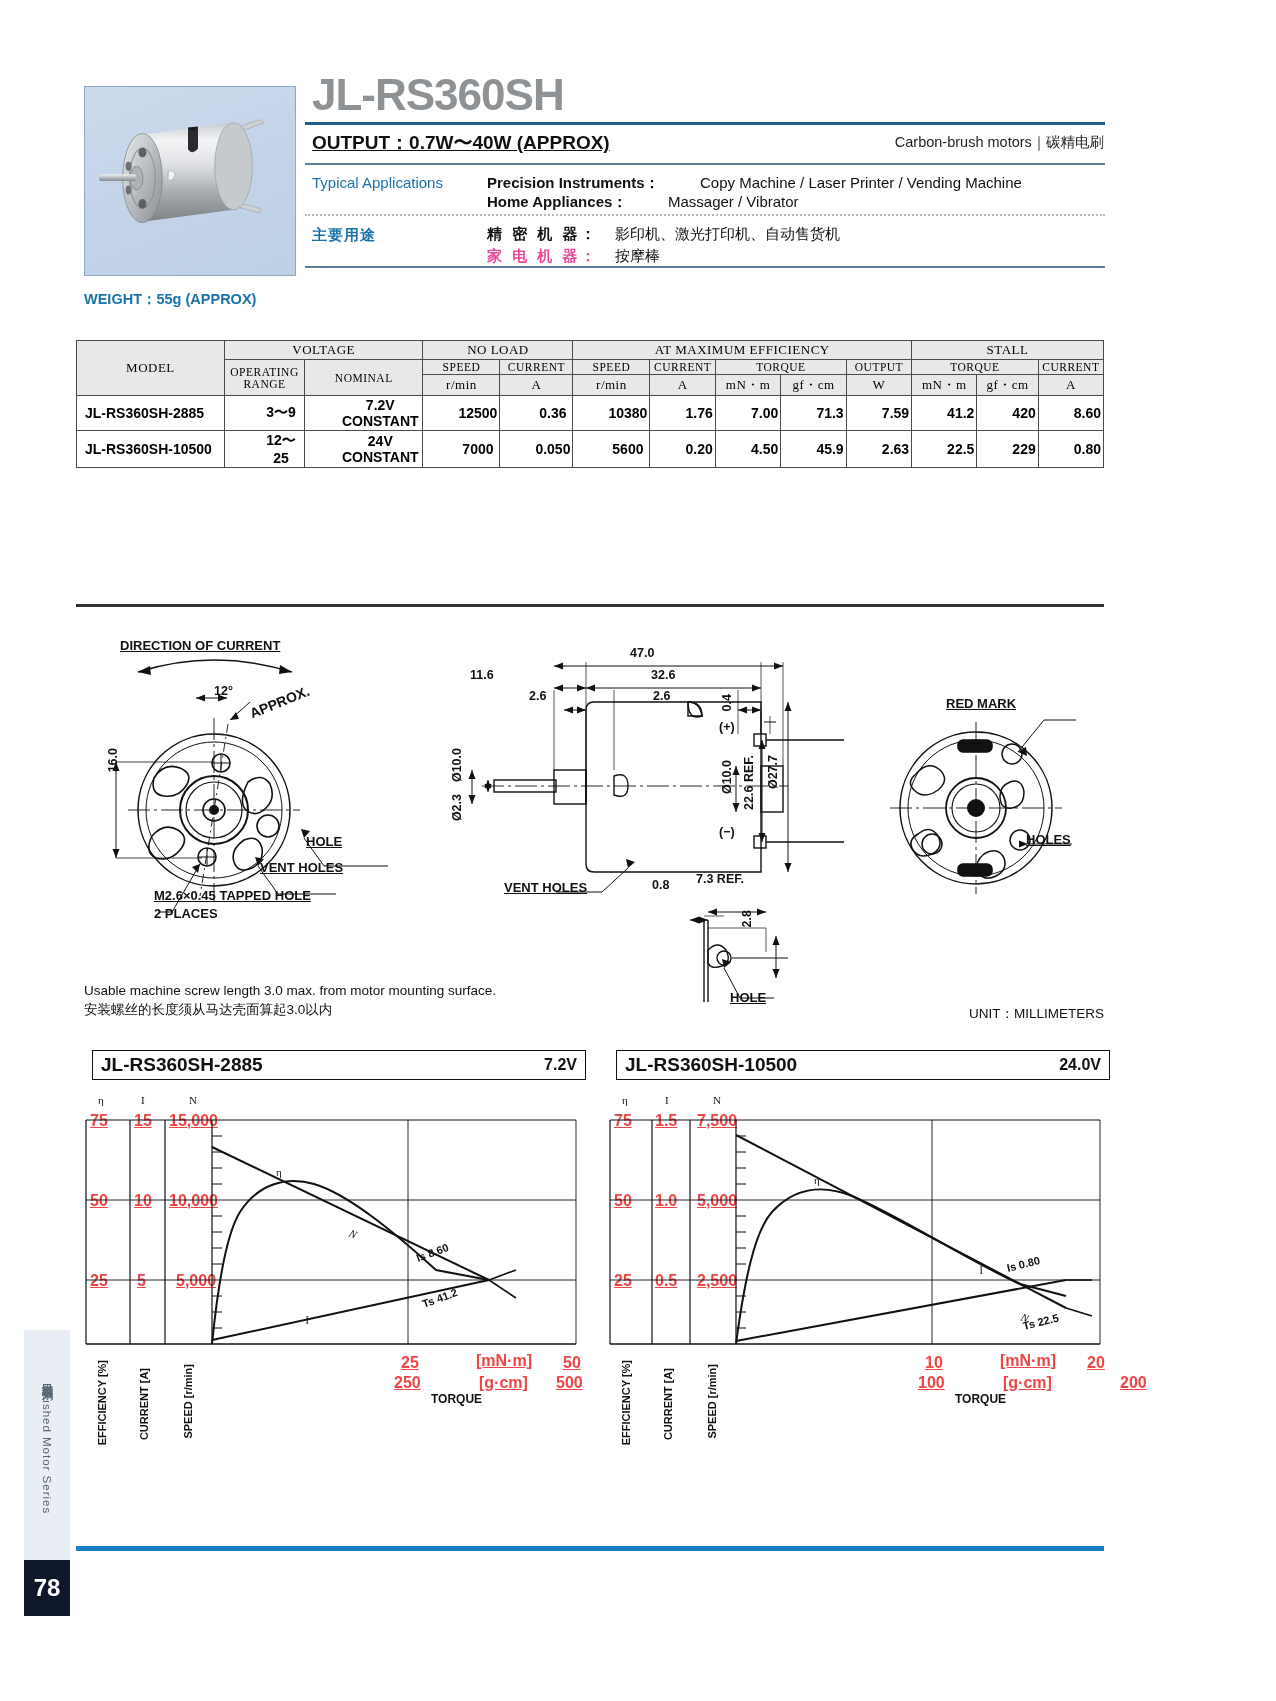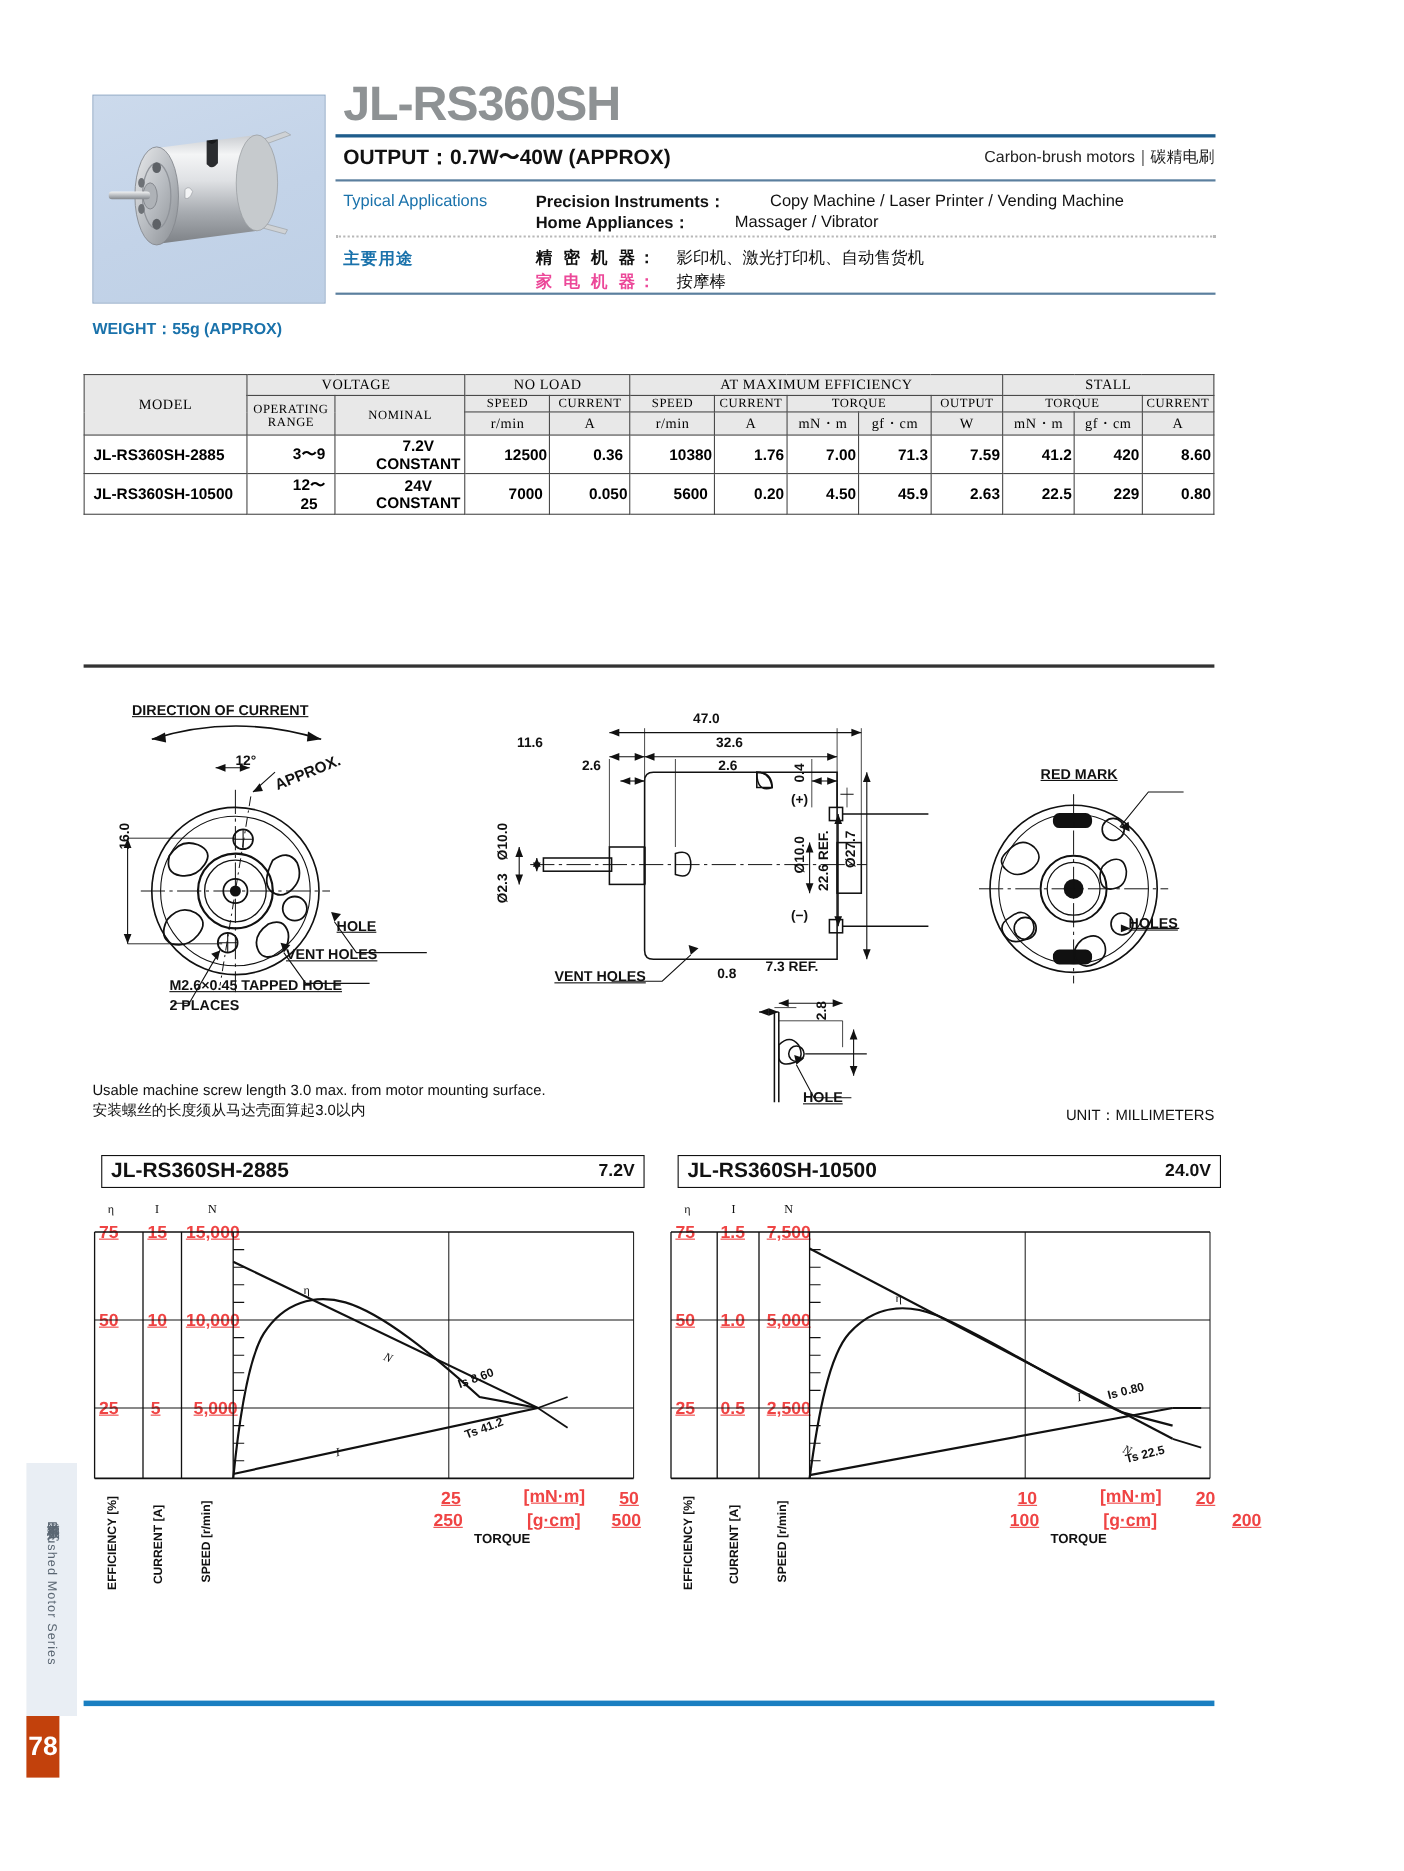--- a/index.html
+++ b/index.html
@@ -21,22 +21,22 @@
     position:absolute; left:24px; top:1330px; width:46px; height:230px;
     background:#e9eef4;
   }
   .side-tab-text{
     position:absolute; left:24px; top:1330px; width:46px; height:230px;
     display:flex; align-items:center; justify-content:center; gap:2px;
     writing-mode:vertical-rl; text-orientation:mixed;
     font-size:11.5px; color:#5a6672; letter-spacing:1px; white-space:nowrap;
   }
   .page-num-box{
-    position:absolute; left:24px; top:1560px; width:30px; height:56px;
-    background:#c2410c; color:#fff;
+    position:absolute; left:24px; top:1560px; width:46px; height:56px;
+    background:#0f172a; color:#fff;
     display:flex; align-items:center; justify-content:center;
     font-size:24px; font-weight:bold;
   }
   .bottom-rule{
     position:absolute; left:76px; top:1546px; width:1028px; height:5px;
     background:#1a7fc1;
   }
 
   
   .photo-box{
@@ -51,21 +51,21 @@
     font-size:44px; font-weight:bold; letter-spacing:-1px;
     color:#8e9294;
     font-family:"Liberation Sans", sans-serif;
   }
   .rule-thick{
     position:absolute; left:305px; top:122px; width:800px; height:3px;
     background:#1f5d8c;
   }
   .output-line{
     position:absolute; left:312px; top:130px;
-    font-size:19px; font-weight:bold; color:#111;
+    font-size:19px; font-weight:bold; color:#111;text-decoration:underline;
   }
   .carbon-brush{
     position:absolute; right:172px; top:133px;
     font-size:14.5px; color:#222; white-space:nowrap;
   }
   .rule-thin-1{
     position:absolute; left:305px; top:163px; width:800px; height:1.5px;
     background:#5b7f9e;
   }
   .rule-dot{

